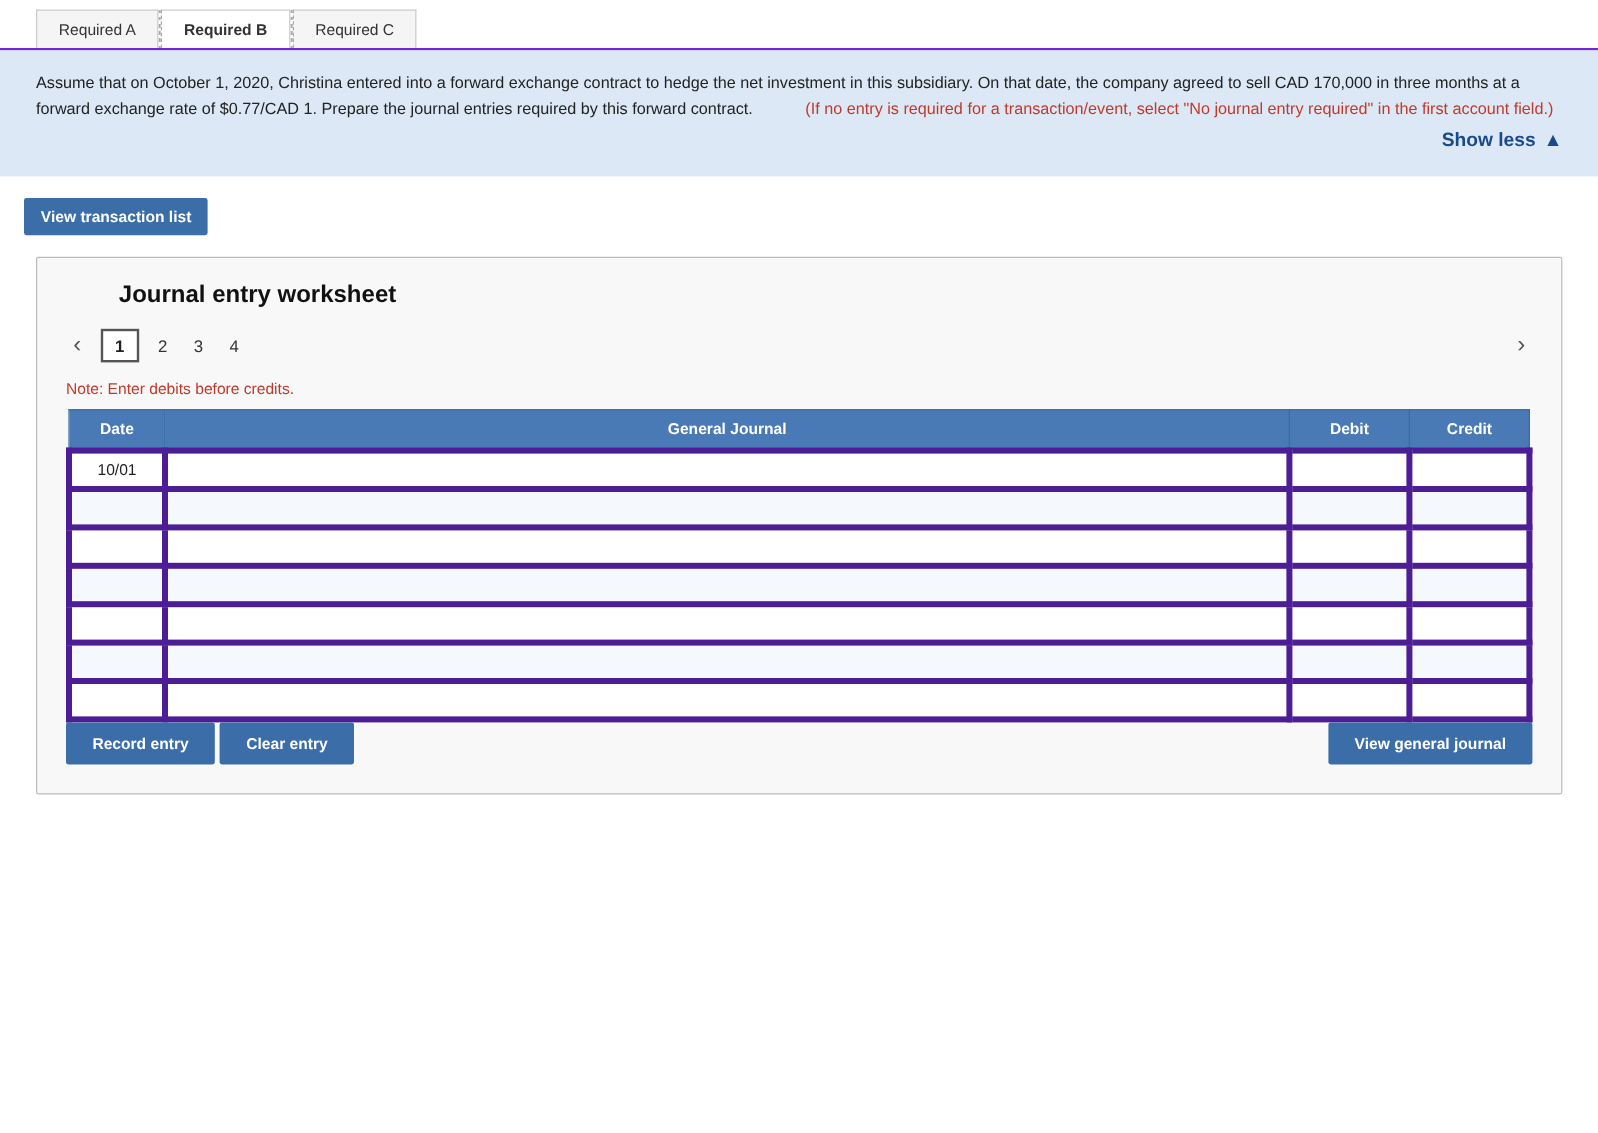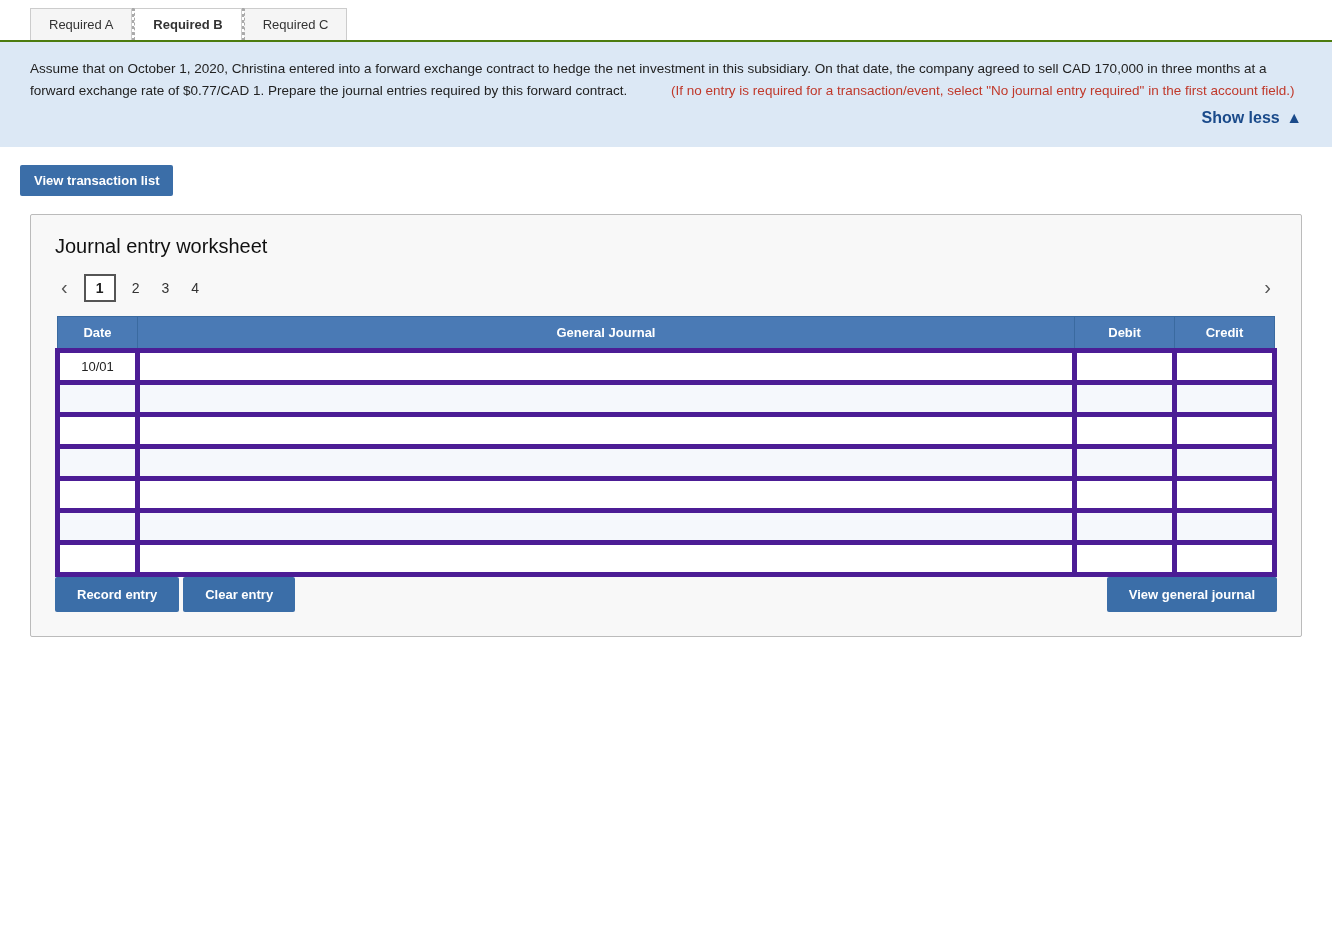--- a/index.html
+++ b/index.html
@@ -8,21 +8,21 @@
       font-size: 14px;
       background: #fff;
       color: #222;
       width: 1332px;
       min-height: 944px;
     }
 
     
     .tabs-bar {
       display: flex;
-      border-bottom: 2px solid #4d7c0f;
+      border-bottom: 2px solid #6d28d9;
       padding: 8px 30px 0 30px;
       background: #fff;
       gap: 0;
     }
     .tab {
       padding: 8px 18px;
       border: 1px solid #ccc;
       border-bottom: none;
       background: #f5f5f5;
       cursor: pointer;
@@ -88,23 +88,24 @@
     
     .worksheet-container {
       margin: 0 30px 20px 30px;
       border: 1px solid #bbb;
       border-radius: 2px;
       background: #f8f8f8;
       padding: 20px 24px 24px 24px;
     }
     .worksheet-title {
       font-size: 20px;
-      font-weight: normal;
+      font-weight: bold;
       margin-bottom: 16px;
       color: #111;
+      margin-left: 44px;
     }
 
     
     .nav-row {
       display: flex;
       align-items: center;
       gap: 10px;
       margin-bottom: 14px;
     }
     .nav-arrow {
@@ -261,20 +262,21 @@
     <span class="nav-arrow">‹</span>
     <div class="page-num active">1</div>
     <span class="page-link">2</span>
     <span class="page-link">3</span>
     <span class="page-link">4</span>
     <span class="spacer"></span>
     <span class="nav-arrow">›</span>
   </div>
 
 
+  <div class="note-text">Note: Enter debits before credits.</div>
 
   <table class="journal-table">
     <thead>
       <tr>
         <th class="date-col">Date</th>
         <th class="gj-col">General Journal</th>
         <th class="debit-col">Debit</th>
         <th class="credit-col">Credit</th>
       </tr>
     </thead>

